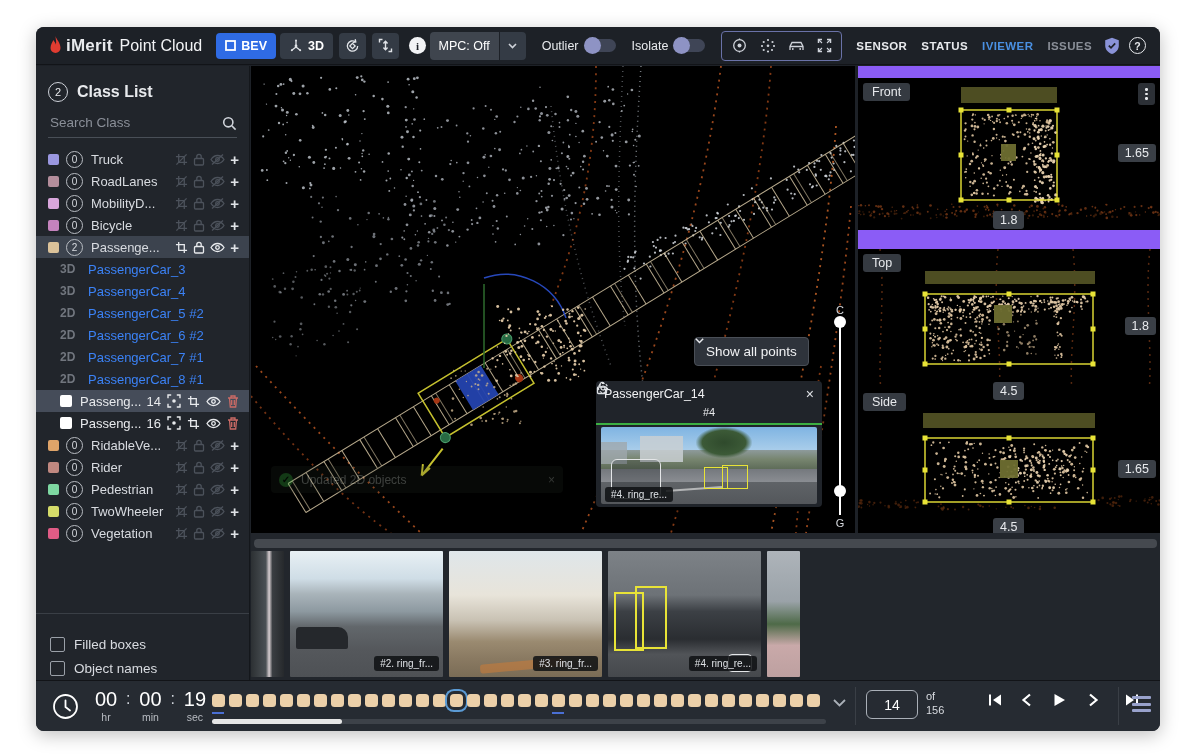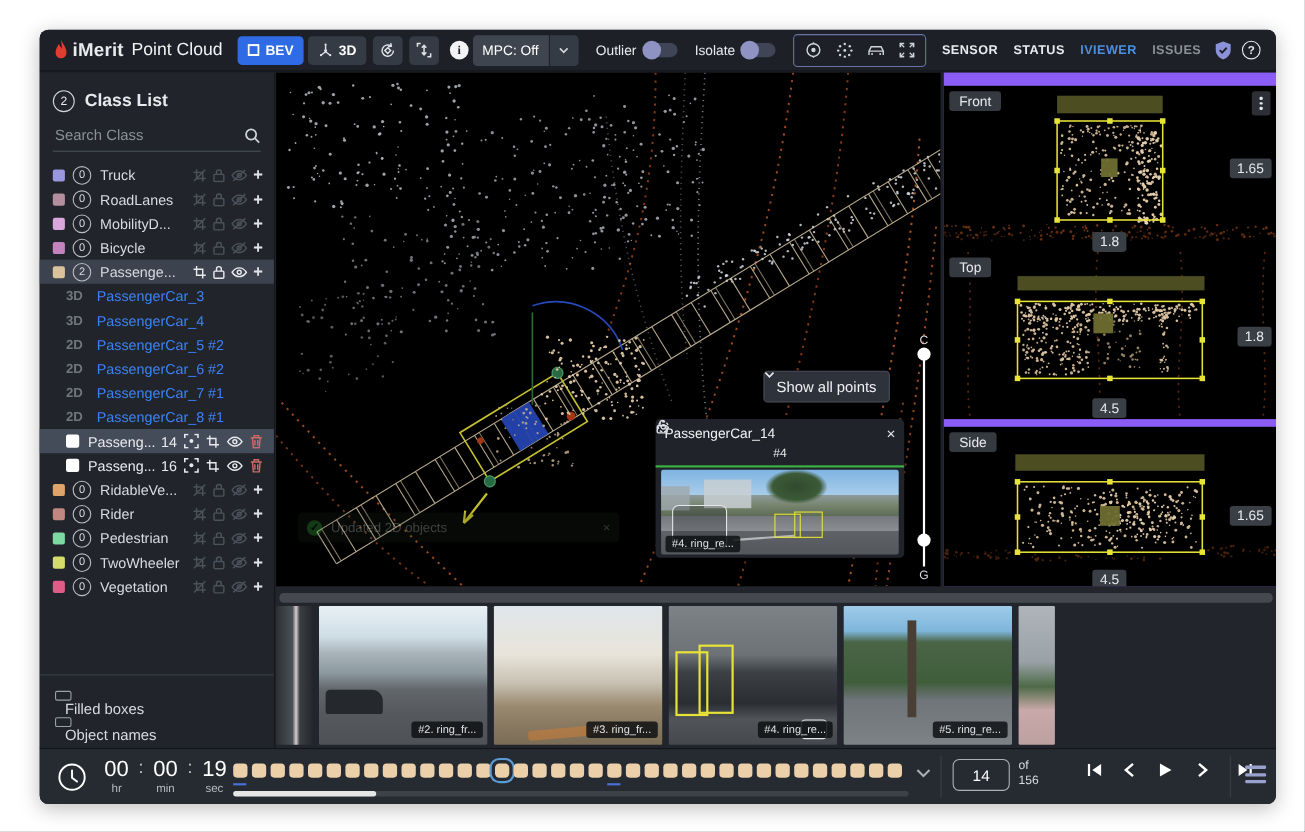--- a/index.html
+++ b/index.html
@@ -63,21 +63,21 @@
   .subrow .oname{color:#3b82f6;margin-left:6px;}
   .objrow{display:flex;align-items:center;height:22px;padding:0 10px 0 24px;cursor:pointer;}
   .objrow.hl{background:#454c59;}
   .objrow .chk{width:12px;height:12px;background:#fff;border-radius:2px;flex:0 0 12px;}
   .objrow .oname{color:#e8eaed;margin-left:8px;font-size:13px;white-space:nowrap;overflow:hidden;}
   .objrow .onum{color:#e8eaed;margin-left:5px;font-size:13px;flex:1;}
   .oic{display:flex;align-items:center;gap:6px;color:#e8eaed;}
   .oic .trash{color:#cc6b66;}
   .sb-divider{border-top:1px solid #3a3f46;margin:0 0;position:absolute;left:0;right:0;top:547px;}
   .sb-checks{position:absolute;left:14px;top:562px;}
-  .sb-check{display:flex;align-items:flex-start;height:24px;cursor:pointer;flex-direction:column;}
+  .sb-check{display:flex;align-items:flex-end;height:24px;cursor:pointer;}
   .sb-check .box{width:15px;height:15px;border:1.5px solid #9aa0a8;border-radius:2px;}
   .sb-check .lbl{margin-left:9px;font-size:13.5px;color:#d8dbe0;}
 
   
   .canvas{position:absolute;left:215px;top:39px;width:604px;height:467px;background:#000;overflow:hidden;z-index:10;}
   .canvas svg{position:absolute;left:0;top:0;}
   .showall{position:absolute;left:443px;top:271px;height:29px;background:#2e333b;border:1px solid #4a4f57;
     border-radius:4px;color:#f0f1f3;font-size:13.5px;padding:0 11px;display:flex;align-items:center;gap:8px;cursor:pointer;z-index:5;}
   .vslider{position:absolute;left:578px;top:238px;width:22px;height:225px;z-index:5;display:flex;flex-direction:column;align-items:center;}
   .vslider .slbl{color:#d8dbe0;font-size:11px;}
@@ -2071,21 +2071,21 @@
         </svg>
       <span class="vp-label">Front</span>
       <span class="kebab">
           <i></i>
           <i></i>
           <i></i>
         </span>
       <span class="mchip" style="right:4px;top:66px;">1.65</span>
       <span class="mchip" style="left:135px;top:133px;">1.8</span>
     </div>
-    <div class="vp" style="top:163px;height:152px;">
+    <div class="vp" style="top:183px;height:152px;">
       <svg id="top-svg" width="302" height="152">
           <path d="M22 0C28 50 18 110 24 152" stroke="#6e3314" stroke-width="1.5" fill="none" stroke-dasharray="2 5" opacity="0.8"></path>
           <path d="M140 0C134 60 146 110 140 152" stroke="#6e3314" stroke-width="1.5" fill="none" stroke-dasharray="2 5" opacity="0.8"></path>
           <path d="M215 0C221 60 209 110 215 152" stroke="#6e3314" stroke-width="1.5" fill="none" stroke-dasharray="2 5" opacity="0.8"></path>
           <path d="M292 0C286 50 296 110 290 152" stroke="#6e3314" stroke-width="1.5" fill="none" stroke-dasharray="2 5" opacity="0.8"></path>
           <rect x="67" y="22" width="170" height="13" fill="#4d4d22"></rect>
           <circle cx="177.6" cy="60.4" r="1.26" fill="#e2c9a6" opacity="0.95"></circle>
           <circle cx="77.8" cy="53.7" r="0.92" fill="#e2c9a6" opacity="0.95"></circle>
           <circle cx="82.0" cy="61.9" r="1.31" fill="#e2c9a6" opacity="0.95"></circle>
           <circle cx="176.2" cy="52.1" r="1.24" fill="#e2c9a6" opacity="0.95"></circle>
@@ -2940,24 +2940,20 @@
     <span class="tchip">#3. ring_fr...</span>
   </div>
         <div class="thumb t4">
           <span class="ybox">
             <i style="left:0;top:6px;width:55%;height:80%;"></i>
             <i style="left:38%;top:0;width:58%;height:86%;"></i>
           </span>
           <span class="wbox"></span>
     <span class="tchip">#4. ring_re...</span>
   </div>
-        <div class="thumb t5">
-          <i class="trunk"></i>
-    <span class="tchip">#5. ring_re...</span>
-  </div>
         <div class="thumb t7 partial">
     
   </div>
       </div>
   </div>
 
   <div class="bbar">
     <svg class="clock" width="27" height="27" viewBox="0 0 27 27" fill="none" stroke="#fff" stroke-width="1.8">
       <circle cx="13.5" cy="13.5" r="11.5"></circle>
         <path d="M13.5 7.5v6.5l4.5 3.5" stroke-linecap="round"></path>

